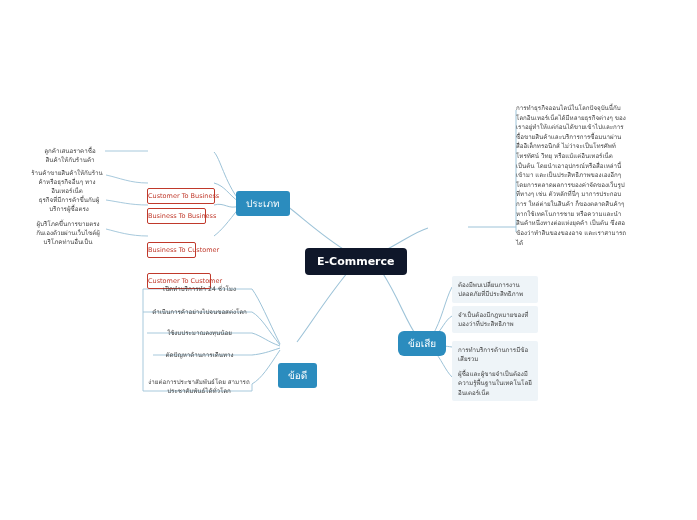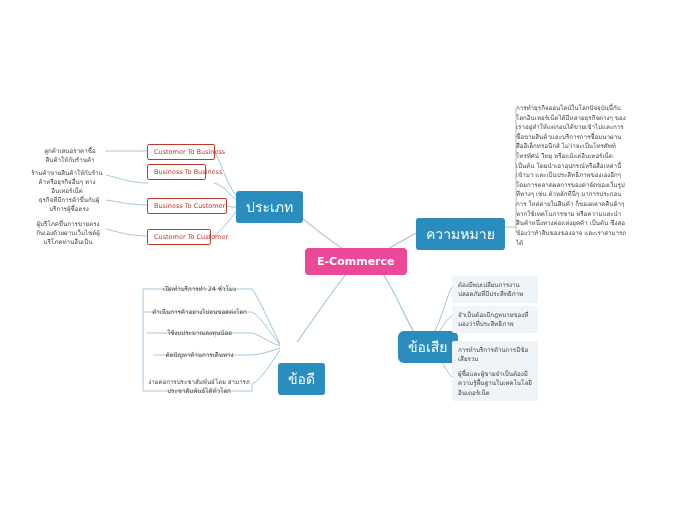--- a/index.html
+++ b/index.html
@@ -25,48 +25,49 @@
     left: 0; top: 0;
     width: 697px;
     height: 520px;
     pointer-events: none;
   }
   .node {
     position: absolute;
     box-sizing: border-box;
   }
   .root {
-    background: #ec4899;
+    background: #0f172a;
     color: #ffffff;
     border-radius: 4px;
     font-size: 11px;
     font-weight: bold;
     padding: 7px 12px;
     text-align: center;
     white-space: nowrap;
   }
   .branch {
     background: #2b8cbe;
     color: #ffffff;
     border-radius: 3px;
-    font-size: 14px;
+    font-size: 10px;
     padding: 5px 10px;
     text-align: center;
     white-space: nowrap;
     font-weight: normal;
   }
   .leaf-red {
     background: #ffffff;
     border: 1px solid #c0392b;
     border-radius: 2px;
     color: #c0392b;
     font-size: 6.5px;
-    padding: 3px 6px;
+    padding: 3px 0;
     text-align: center;
     white-space: nowrap;
+    margin-top: 44px;
   }
   .leaf-plain {
     background: transparent;
     color: #3f3f3f;
     font-size: 6.2px;
     padding: 2px 3px;
     text-align: left;
     line-height: 1.45;
   }
   .leaf-box {
@@ -129,39 +130,36 @@
   </svg>
 
   <div class="node root" style="left:305px; top:248px;">
     <span>E-Commerce</span>
   </div>
 
   <div class="node branch" style="left:236px; top:191px;">
     <span>ประเภท</span>
   </div>
 
-  <div class="node branch" style="left:416px; top:218px;">
-    <span>ความหมาย</span>
-  </div>
 
   <div class="node branch" style="left:398px; top:331px;border-radius:6px;">
     <span>ข้อเสีย</span>
   </div>
 
   <div class="node branch" style="left:278px; top:336px;margin-top:27px;">
     <span>ข้อดี</span>
   </div>
 
   <div class="node leaf-red" style="left:147px; top:144px; width:68px;">
     <span>Customer To Business</span>
   </div>
   <div class="node leaf-red" style="left:147px; top:164px; width:59px;">
     <span>Business To Business</span>
   </div>
-  <div class="node leaf-red" style="left:147px; top:198px; width:80px;">
+  <div class="node leaf-red" style="left:147px; top:198px; width:49px;">
     <span>Business To Customer</span>
   </div>
   <div class="node leaf-red" style="left:147px; top:229px; width:64px;">
     <span>Customer To Customer</span>
   </div>
 
   <div class="node leaf-plain" style="left:35px; top:145px; width:70px; text-align:center;">
     <span>ลูกค้าเสนอราคาซื้อสินค้าให้กับร้านค้า</span>
   </div>
   <div class="node leaf-plain" style="left:28px; top:167px; width:78px; text-align:center;">

